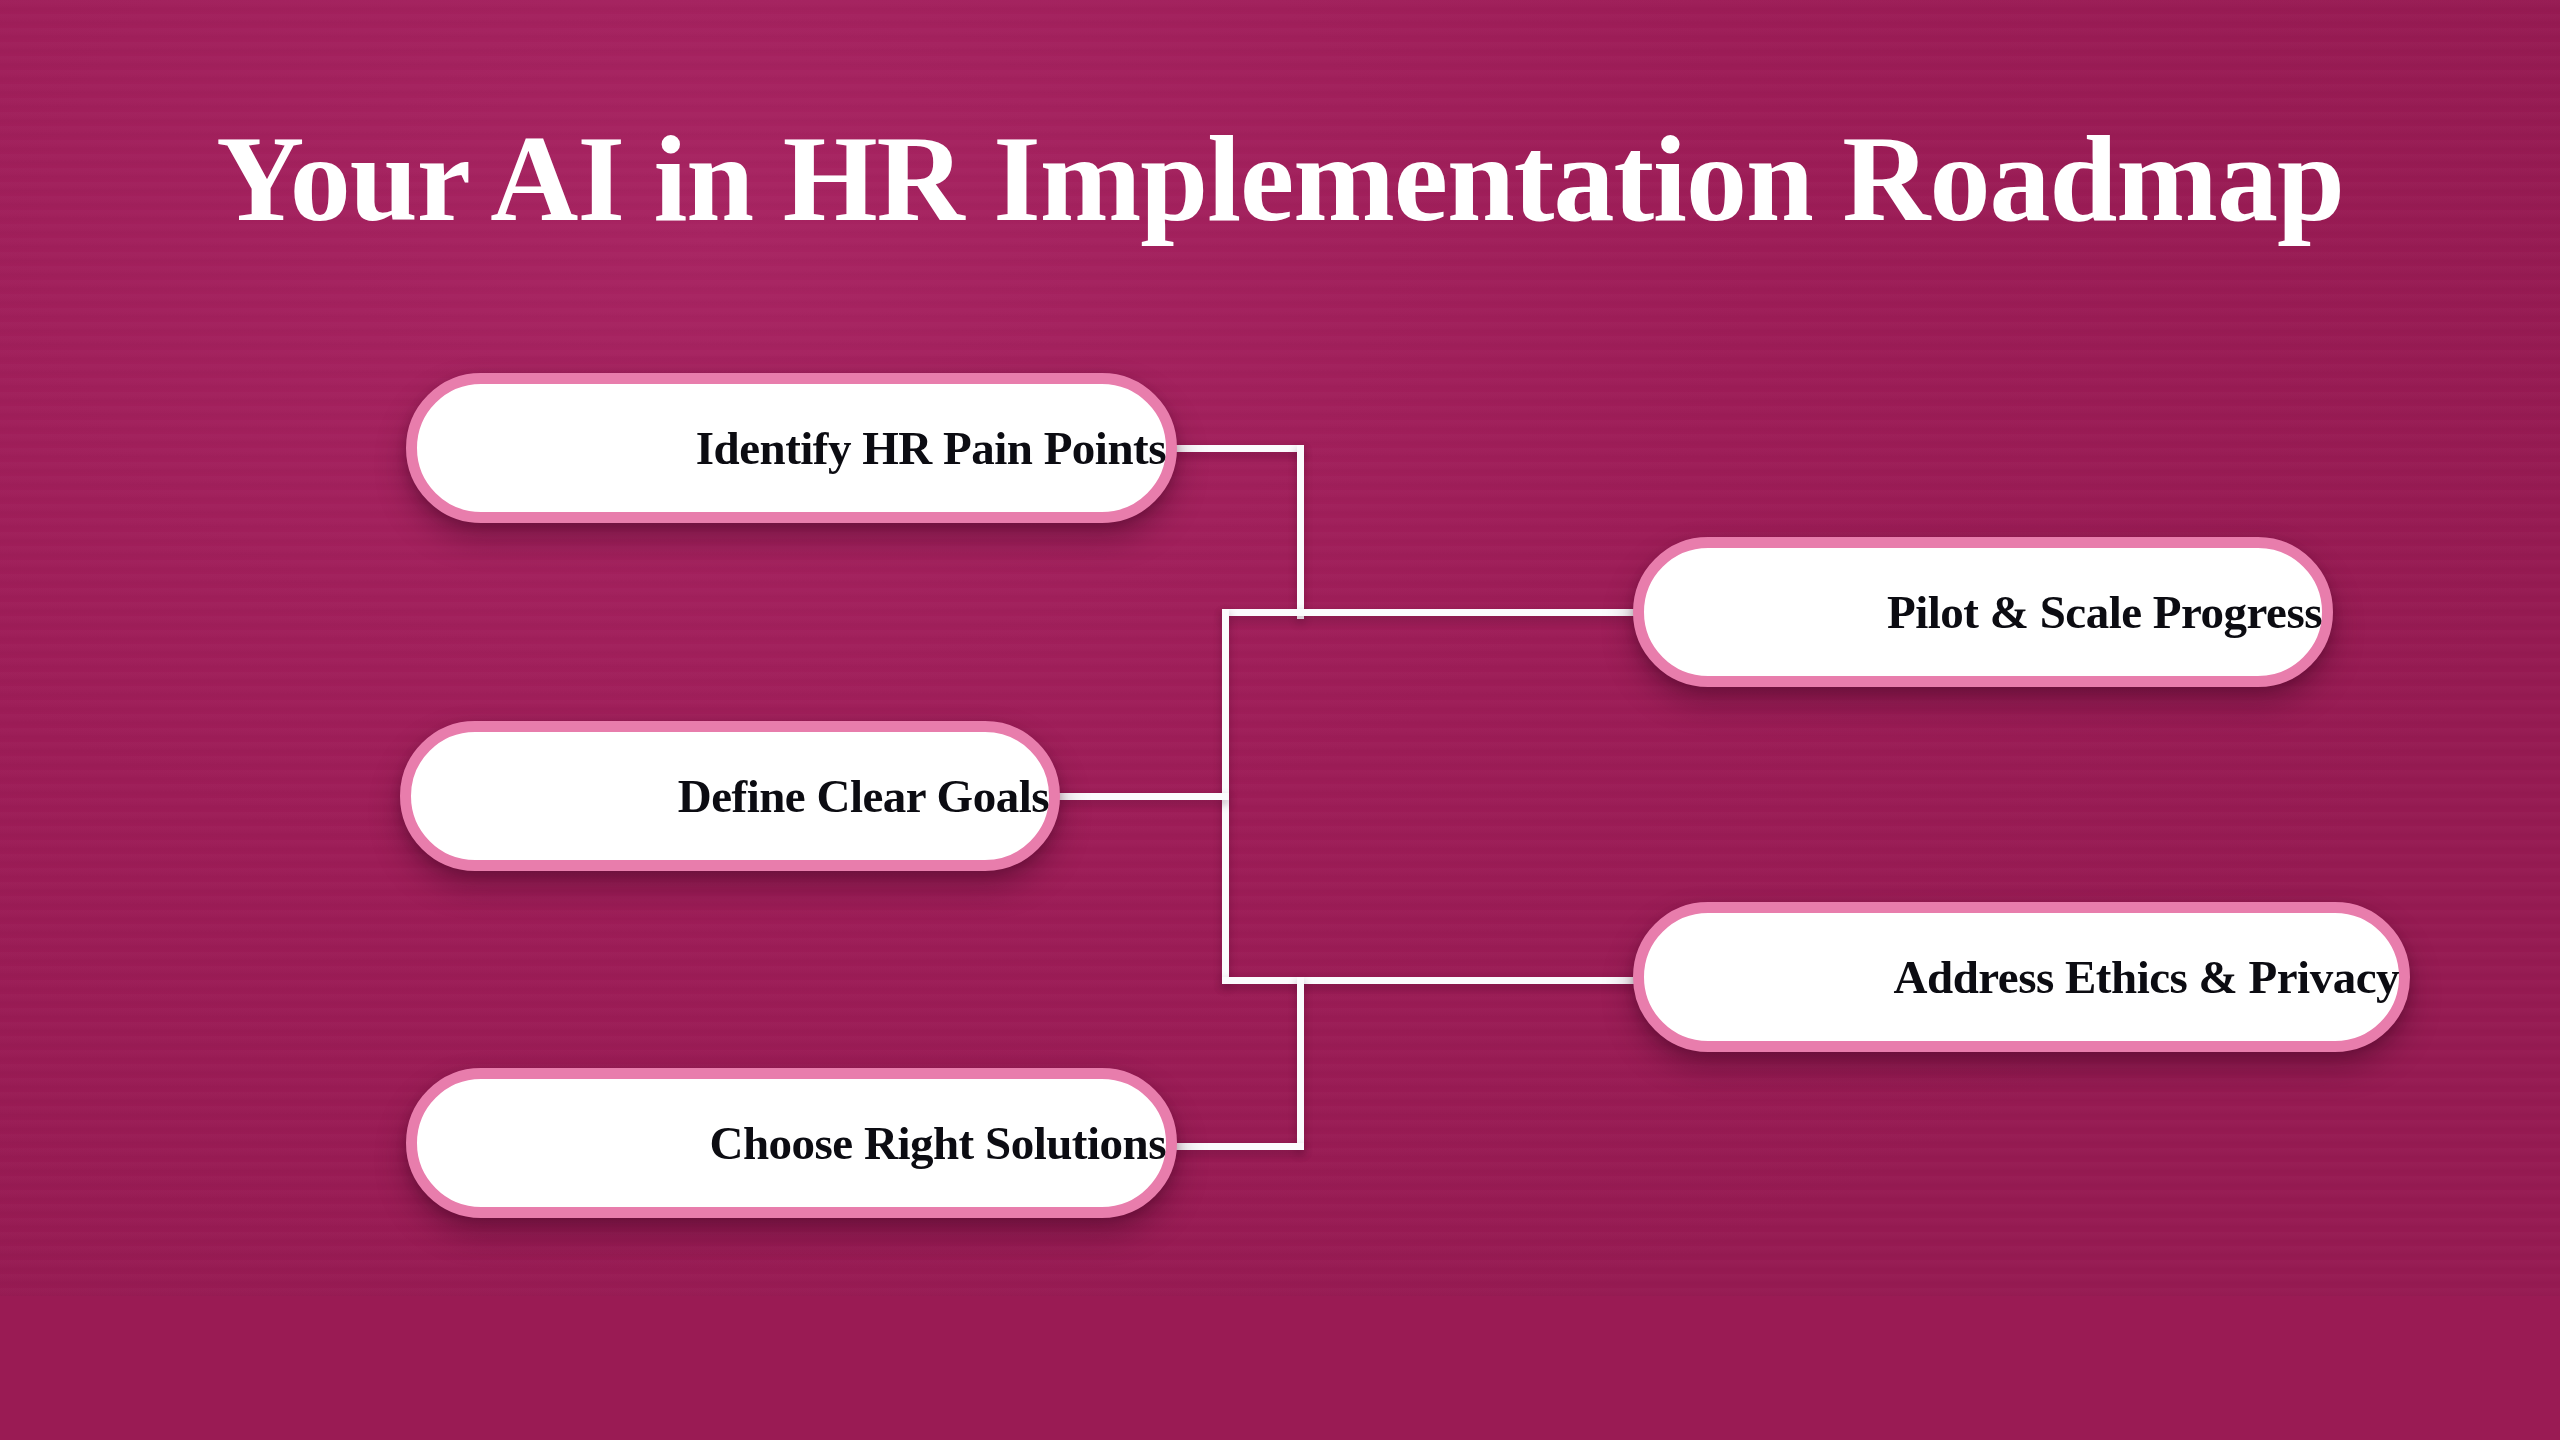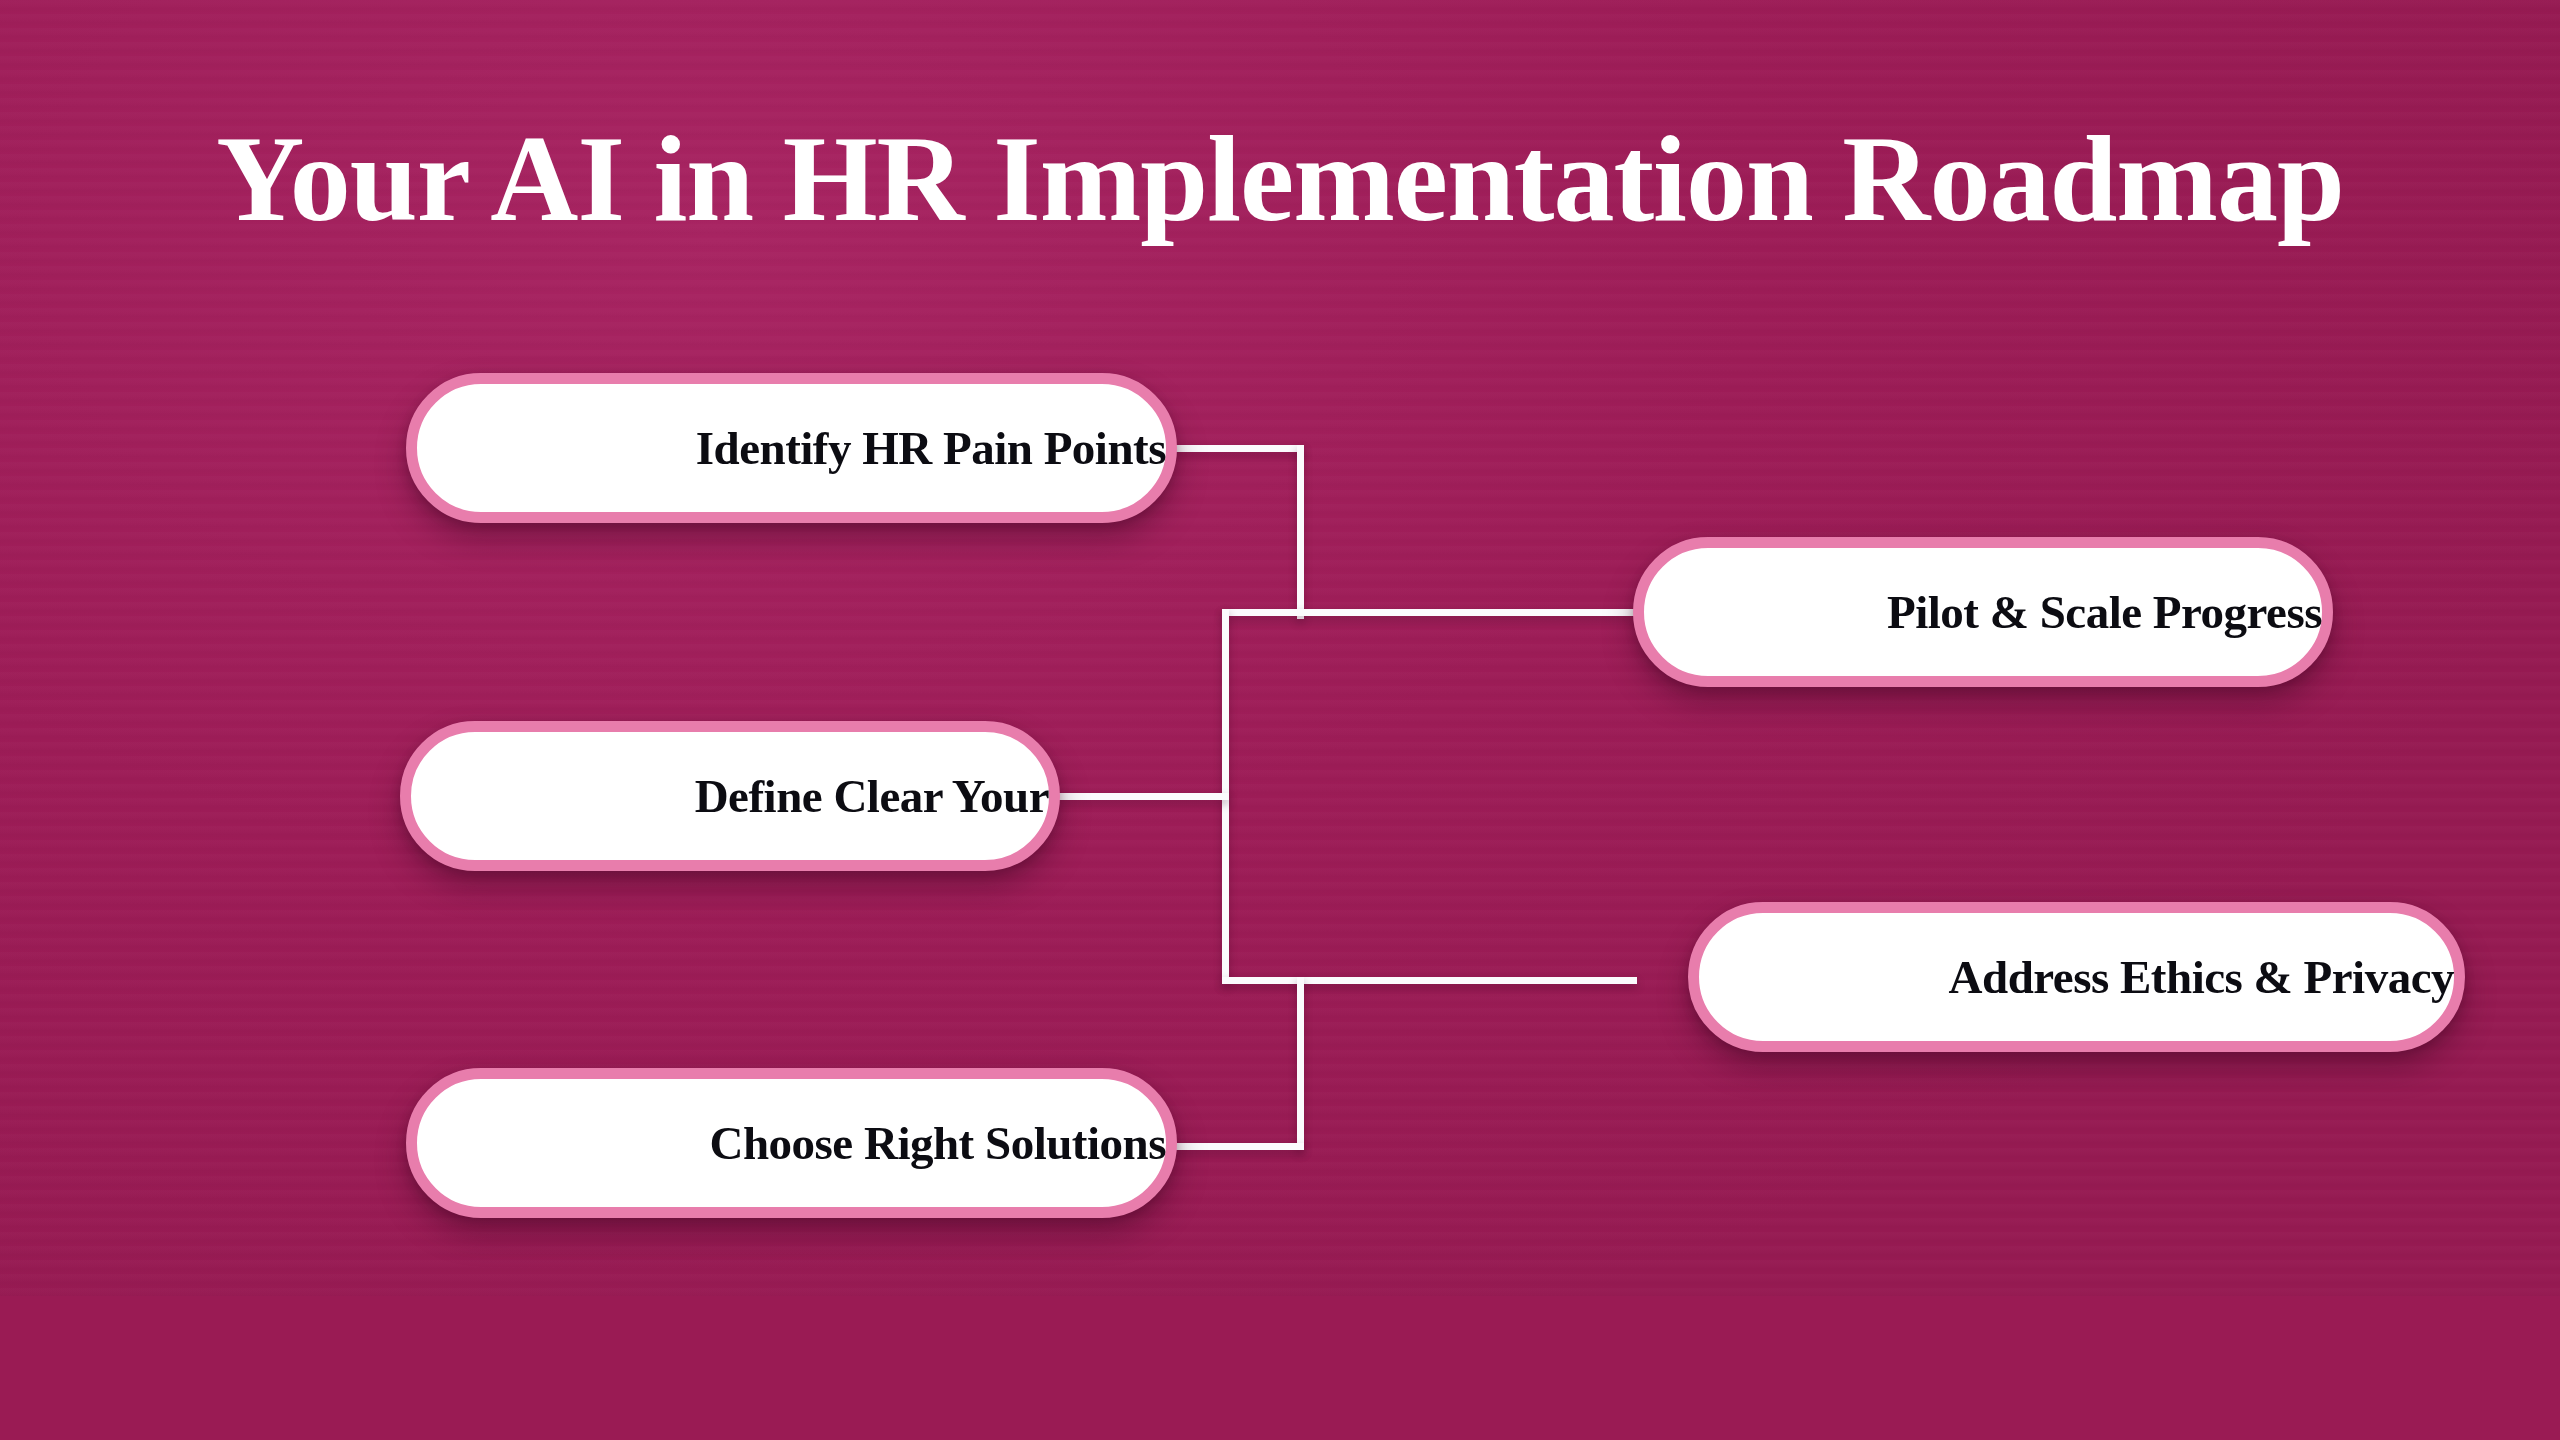--- a/index.html
+++ b/index.html
@@ -38,21 +38,21 @@
     font-weight:700;
     letter-spacing:-0.5px;
     white-space:nowrap;
     box-shadow:0 16px 30px rgba(58,4,32,0.38), 0 4px 10px rgba(58,4,32,0.25);
     z-index:2;
   }
   .node-identify{left:406px; top:373px;  width:771px;}
   .node-define  {left:400px; top:721px;  width:660px;}
   .node-choose  {left:406px; top:1068px; width:771px;}
   .node-pilot   {left:1633px;top:537px;  width:700px;}
-  .node-address {left:1688px;top:902px;  width:777px;}
+  .node-address {left:1633px;top:902px;  width:777px;}
   .conn{
     position:absolute;
     background:#fbfbfd;
     box-shadow:0 4px 8px rgba(58,4,32,0.30);
     z-index:1;
   }
   
   .c-identify-h{left:1170px;top:445px;width:134px;height:7px;}
   .c-identify-v{left:1297px;top:445px;width:7px;height:174px;}
   
@@ -81,21 +81,21 @@
   <div class="conn c-define-h"></div>
   <div class="conn c-trunk-bot"></div>
   <div class="conn c-choose-v"></div>
   <div class="conn c-choose-h"></div>
 
   <div class="node node-identify">
     <span>Identify HR Pain Points</span>
   </div>
 
   <div class="node node-define">
-    <span>Define Clear Your</span>
+    <span>Define Clear Goals</span>
   </div>
 
   <div class="node node-choose">
     <span>Choose Right Solutions</span>
   </div>
 
   <div class="node node-pilot">
     <span>Pilot &amp; Scale Progress</span>
   </div>
 

